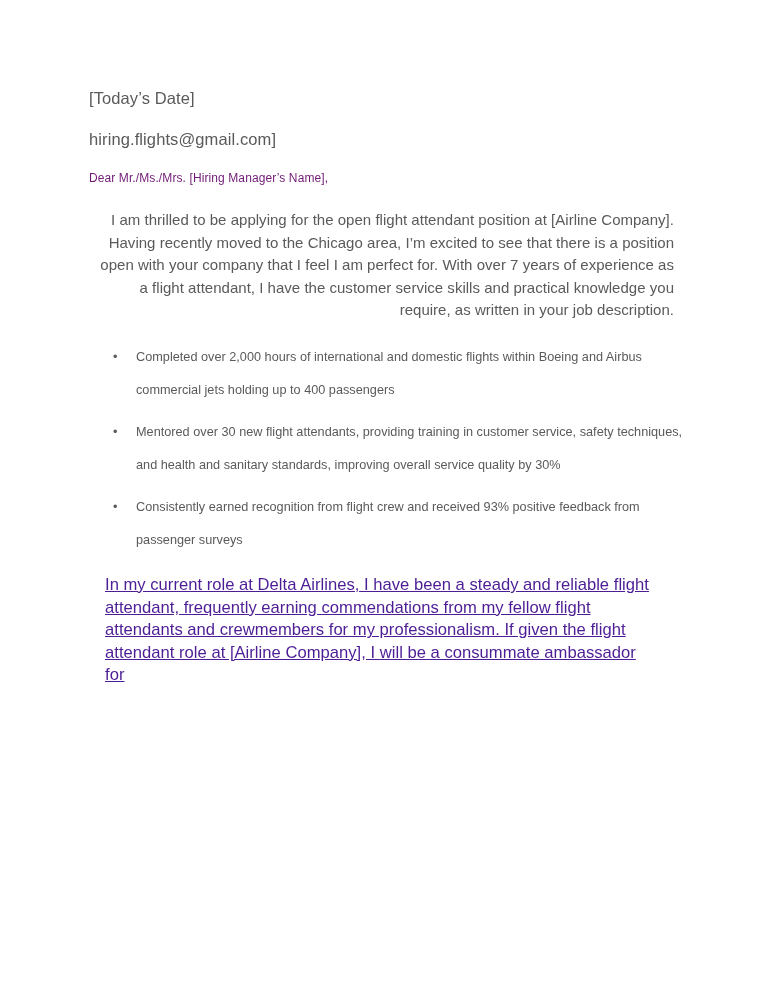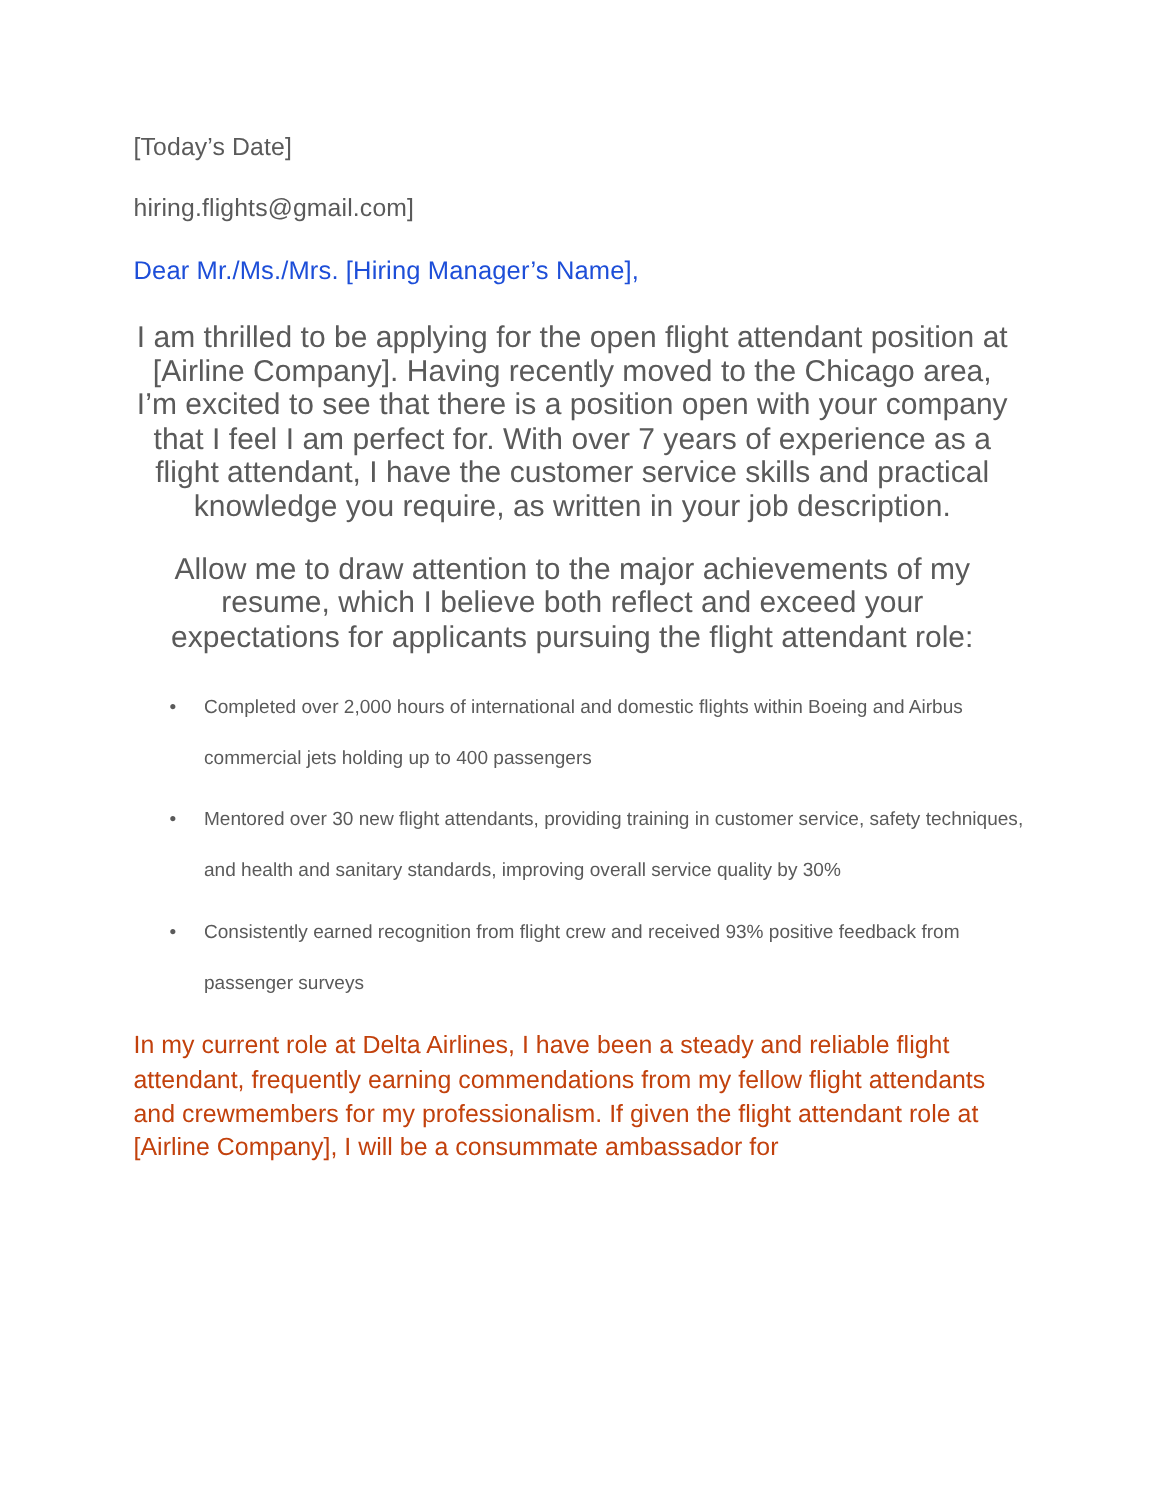--- a/index.html
+++ b/index.html
@@ -34,34 +34,34 @@
   .header-line {
     color: #5a5a5a;
     font-size: 16.5px;
     line-height: 1;
     margin: 0 0 24.5px 0;
     letter-spacing: 0.1px;
     white-space: nowrap;
   }
 
   .salutation {
-    color: #1d4ed8;
-    font-size: 17px;
+    color: #701a75;
+    font-size: 12px;
     line-height: 1;
     margin: 0 0 25px 0;
     letter-spacing: 0.1px;
   }
 
   .body-paragraph {
     color: #5a5a5a;
-    font-size: 20px;
+    font-size: 15px;
     line-height: 22.6px;
     margin: 0 0 19px 0;
     letter-spacing: 0.02px;
-    text-align: center;
+    text-align: right;
   }
 
   .achievements-list {
     list-style: none;
     margin: 0 0 14px 0;
     padding: 0;
     width: 595px;
   }
 
   .achievement-item {
@@ -77,41 +77,41 @@
   .achievement-item .bullet-marker {
     position: absolute;
     left: 24px;
     top: 0;
     line-height: 33.5px;
     font-size: 12.7px;
     color: #5a5a5a;
   }
 
   .closing-paragraph {
-    color: #c2410c;
+    color: #4c1d95;
     font-size: 16.6px;
     line-height: 22.6px;
-    margin: 0;
+    margin: 16px;
     letter-spacing: 0.02px;
+    text-decoration: underline;
   }
 </style>
 </head>
 <body>
 
 <div class="page">
   <div class="letter-body">
 
     <div class="header-line">[Today’s Date]</div>
     <div class="header-line">hiring.flights@gmail.com]</div>
 
     <div class="salutation">Dear Mr./Ms./Mrs. [Hiring Manager’s Name],</div>
 
     <p class="body-paragraph">I am thrilled to be applying for the open flight attendant position at [Airline Company]. Having recently moved to the Chicago area, I’m excited to see that there is a position open with your company that I feel I am perfect for. With over 7 years of experience as a flight attendant, I have the customer service skills and practical knowledge you require, as written in your job description.</p>
 
-    <p class="body-paragraph">Allow me to draw attention to the major achievements of my resume, which I believe both reflect and exceed your expectations for applicants pursuing the flight attendant role:</p>
 
     <ul class="achievements-list">
       <li class="achievement-item">
         <span class="bullet-marker">•</span>
         <span>Completed over 2,000 hours of international and domestic flights within Boeing and Airbus commercial jets holding up to 400 passengers</span>
       </li>
       <li class="achievement-item">
         <span class="bullet-marker">•</span>
         <span>Mentored over 30 new flight attendants, providing training in customer service, safety techniques, and health and sanitary standards, improving overall service quality by 30%</span>
       </li>

